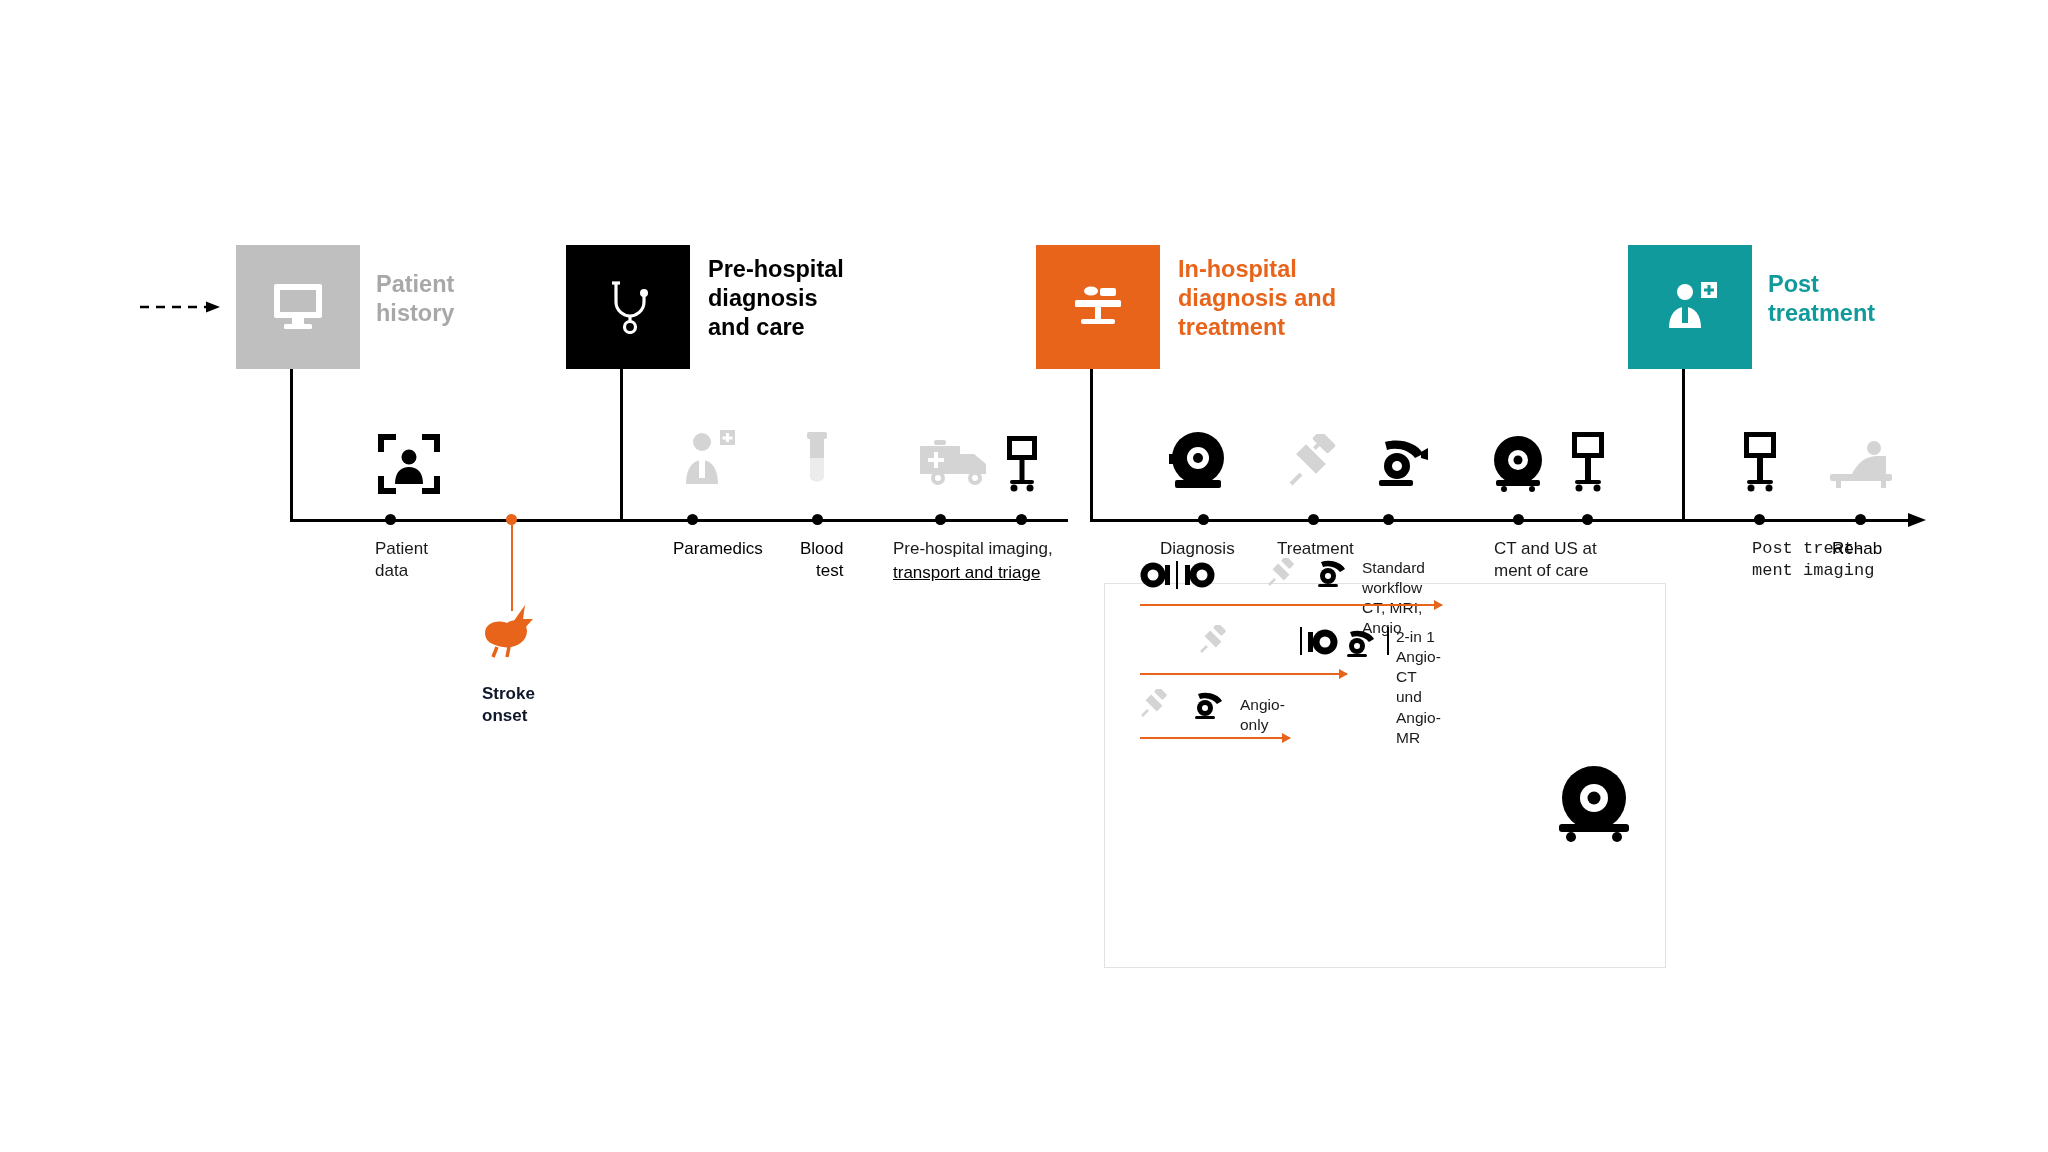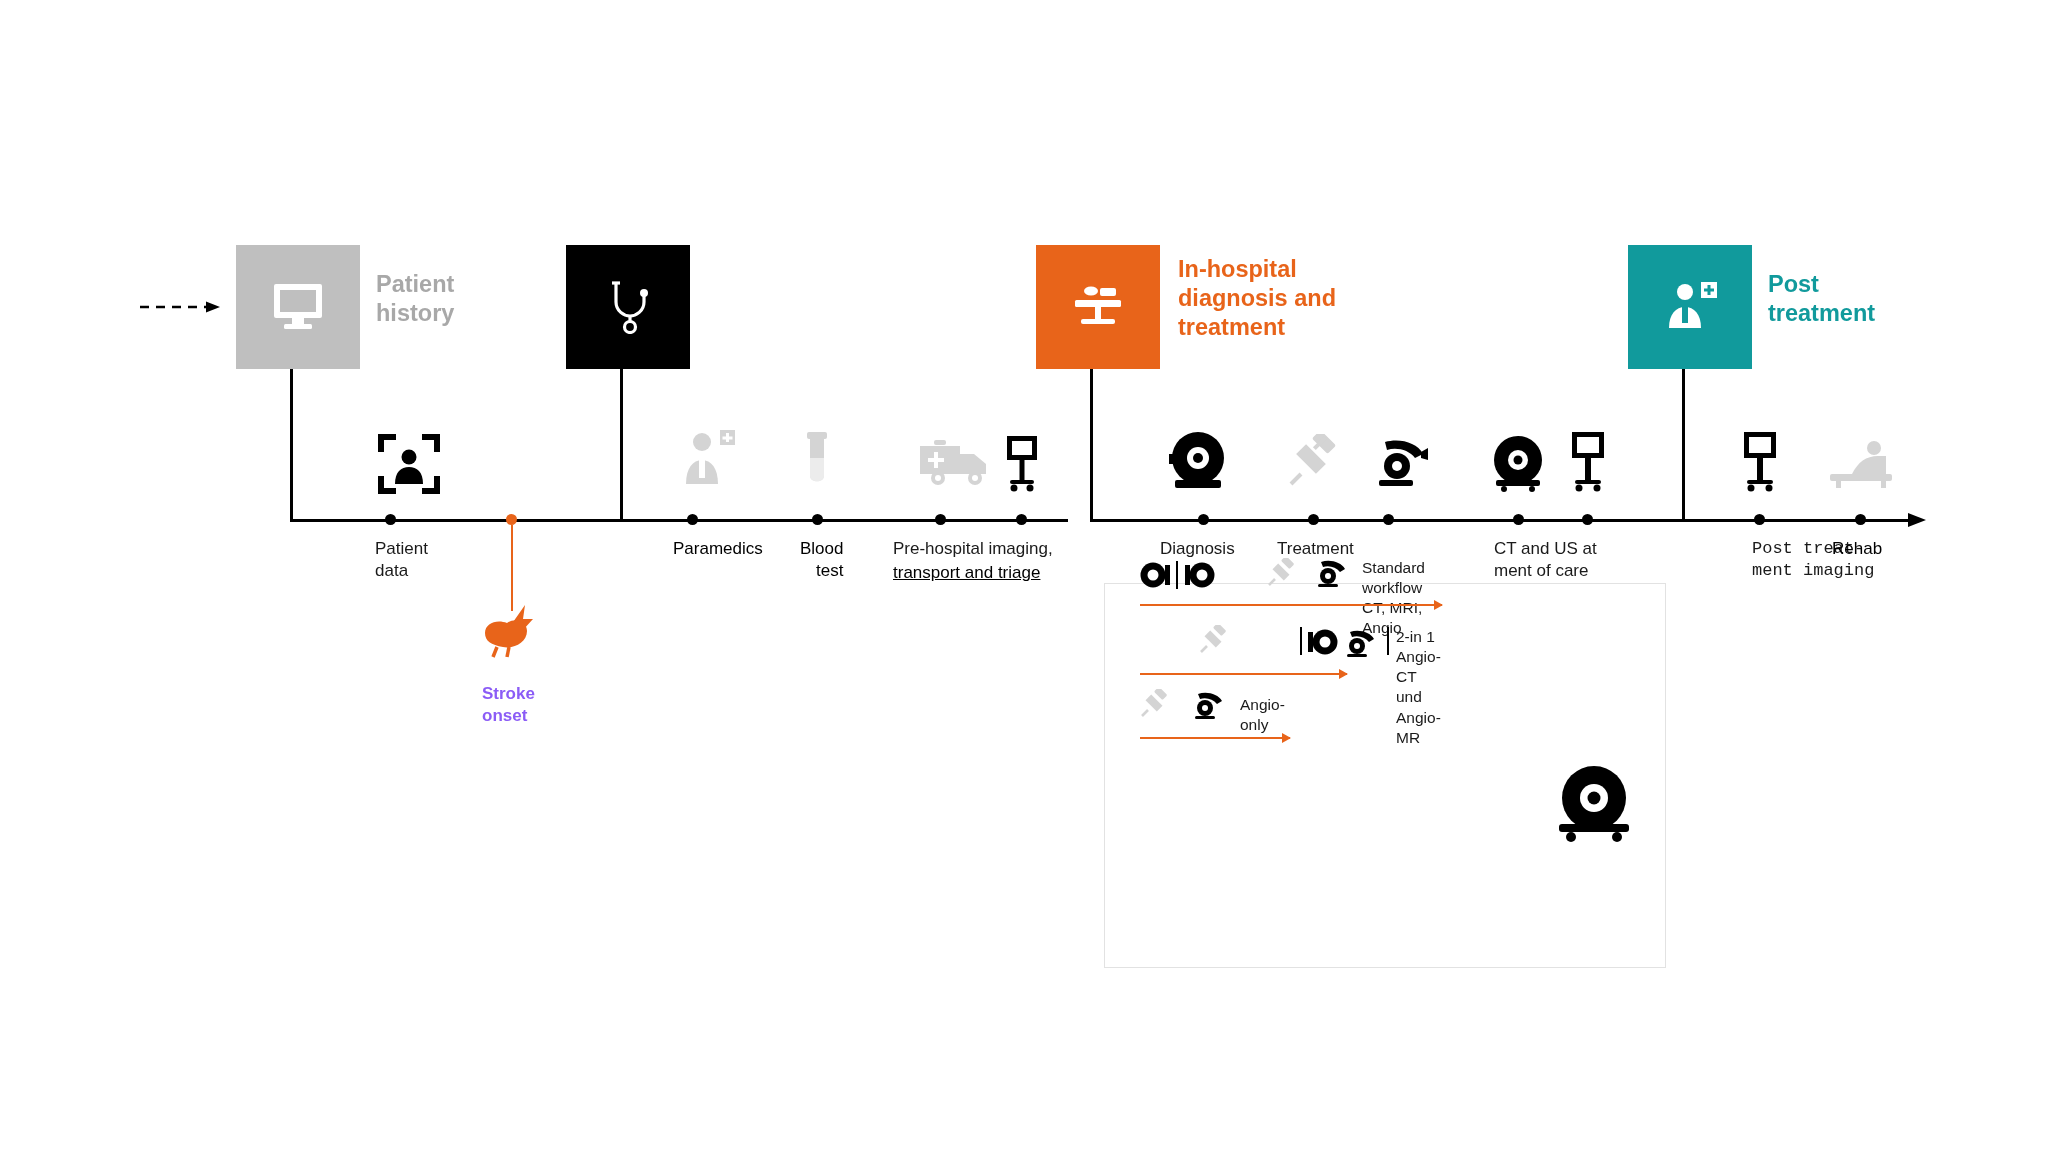--- a/index.html
+++ b/index.html
@@ -60,21 +60,21 @@
   .dot.orange { background: #e8641a; }
 
   .node-caption {
     position: absolute;
     font-size: 17px;
     line-height: 1.28;
     color: #1a1a1a;
     white-space: pre-line;
   }
   .node-caption.grey { color: #000000; }
-  .node-caption.orange { color: #8b5cf6; font-weight: bold; }
+  .node-caption.orange { color: #0f172a; font-weight: bold; }
 
   
   .inset {
     position: absolute;
     left: 1104px;
     top: 583px;
     width: 560px;
     height: 383px;
     background: #ffffff;
     border: 1px solid #e2e2e2;
@@ -145,20 +145,23 @@
     <span>
       <svg width="44" height="54" viewBox="0 0 44 54">
         <path d="M10,3 L10,22 C10,31 18,36 24,36 C30,36 38,31 38,22 L38,16" stroke="#ffffff" stroke-width="3.2" fill="none"></path>
         <path d="M6,3 L14,3" stroke="#ffffff" stroke-width="3.2"></path>
         <path d="M24,36 L24,42" stroke="#ffffff" stroke-width="3.2"></path>
         <circle cx="24" cy="47" r="5.5" stroke="#ffffff" stroke-width="3.2" fill="none"></circle>
         <circle cx="38" cy="13" r="4" fill="#ffffff"></circle>
       </svg>
     </span>
   </div>
+  <div class="phase-label" style="left:708px; top:255px; color:#000000;">Pre-hospital
+diagnosis
+and care</div>
 
   <div class="phase-box" style="left:1036px; top:245px; background:#e8641a;">
     <span>
       <svg width="62" height="48" viewBox="0 0 62 48">
         <ellipse cx="24" cy="8" rx="7" ry="4.5" fill="#ffffff"></ellipse>
         <rect x="33" y="5" width="16" height="8" rx="2" fill="#ffffff"></rect>
         <rect x="8" y="17" width="46" height="7" rx="1.5" fill="#ffffff"></rect>
         <rect x="28" y="24" width="6" height="12" fill="#ffffff"></rect>
         <rect x="14" y="36" width="34" height="5" rx="2" fill="#ffffff"></rect>
       </svg>

